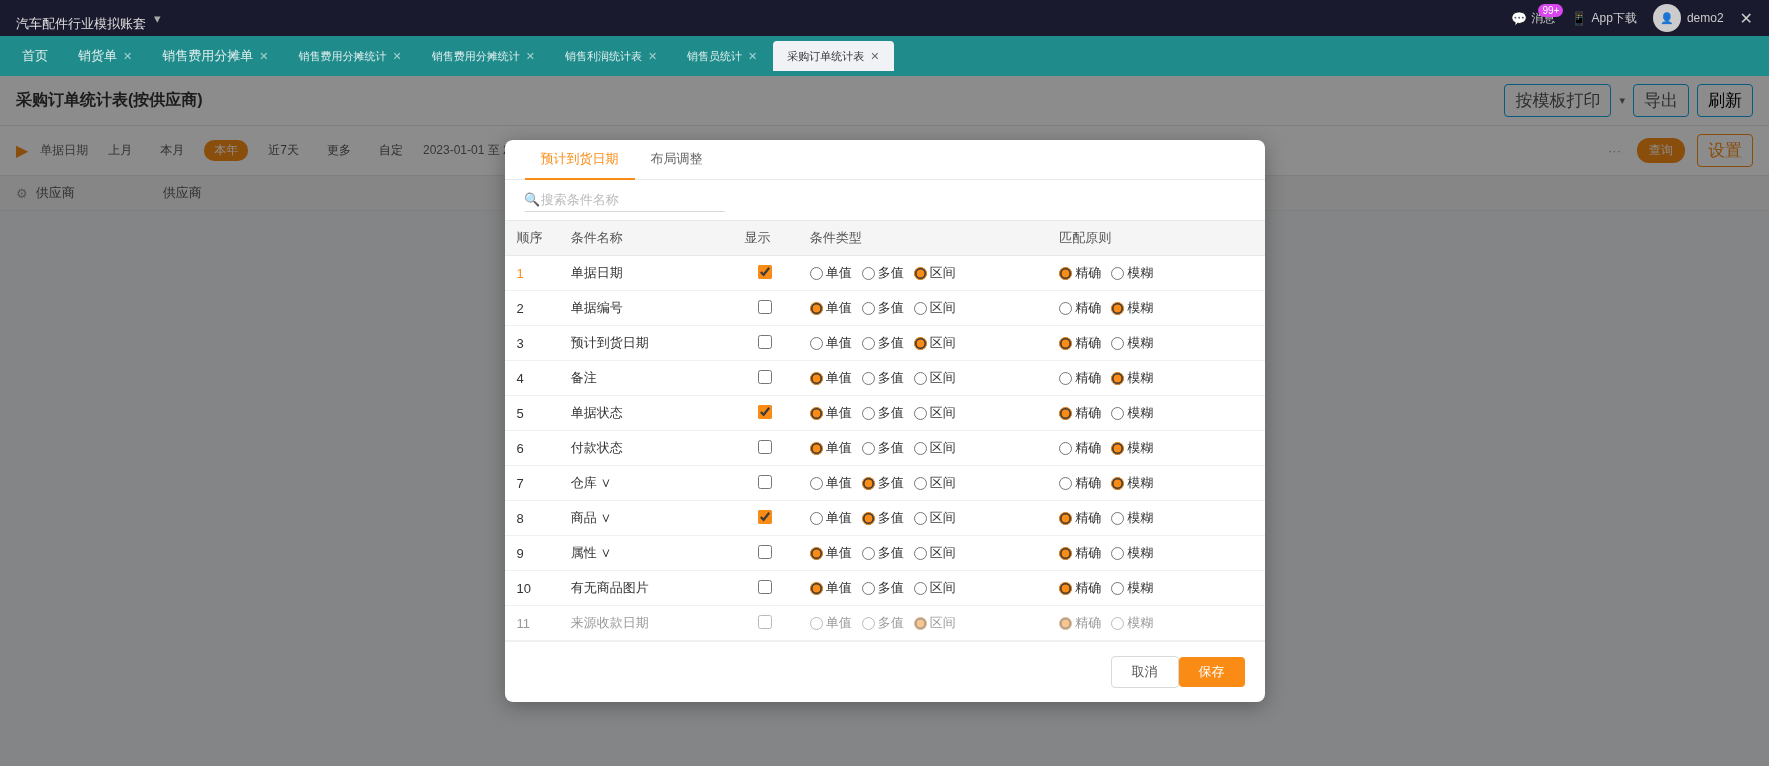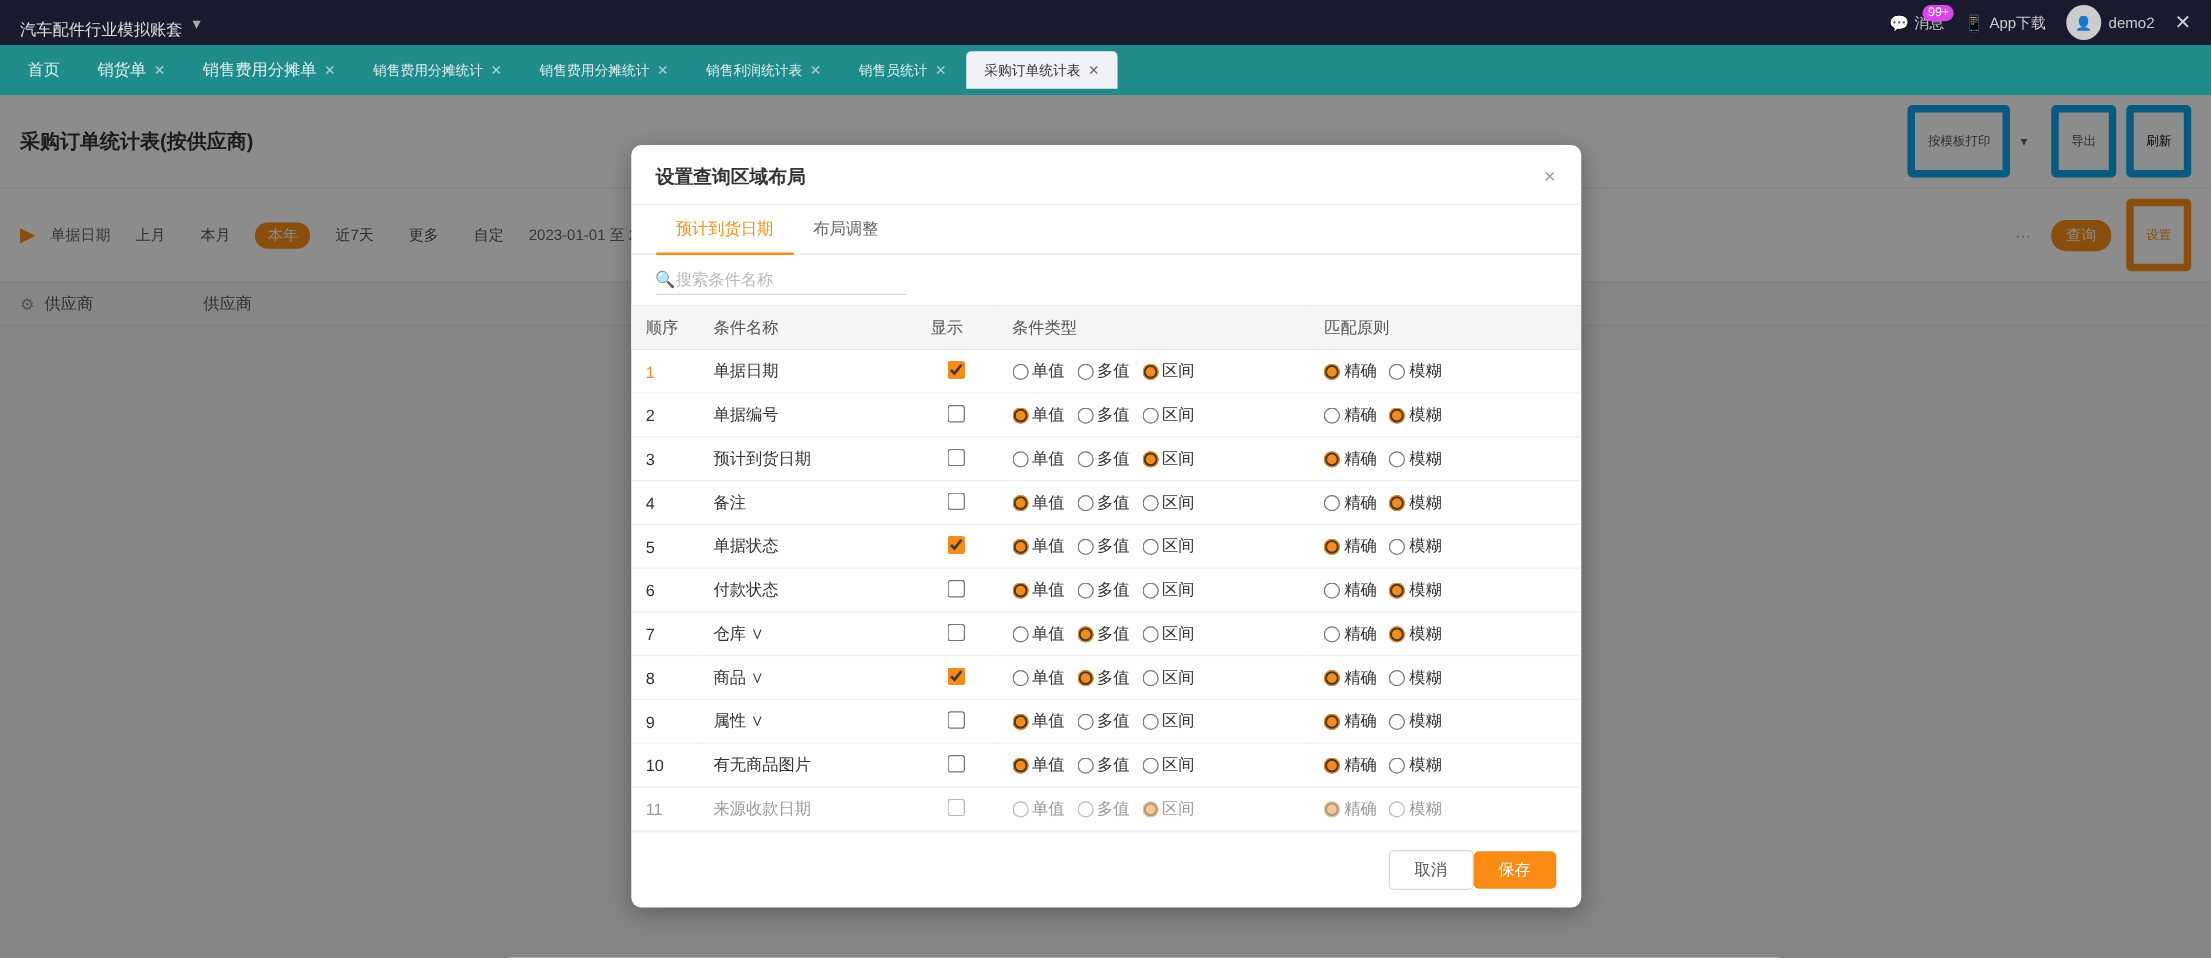--- a/index.html
+++ b/index.html
@@ -65,26 +65,26 @@
       background: white;
       padding: 8px 16px;
       display: flex;
       align-items: center;
       justify-content: space-between;
       border-bottom: 1px solid #e8e8e8;
     }
     .page-title { font-size: 16px; font-weight: 600; color: #333; }
     .page-actions { display: flex; align-items: center; gap: 8px; }
     .btn-outline {
-      border: 6px solid #0ea5e9;
+      border: 1px solid #0ea5e9;
       background: white;
-      padding: 16px 10px;
+      padding: 4px 10px;
       border-radius: 4px;
       cursor: pointer;
-      font-size: 10px;
+      font-size: 17px;
       color: #555;
     }
     .btn-primary {
       border: none;
       background: #fa8c16;
       padding: 4px 12px;
       border-radius: 12px;
       cursor: pointer;
       font-size: 12px;
       color: white;
@@ -345,21 +345,21 @@
   </div>
 </div>
 
 <div class="main-area">
 
   <div class="page-header">
     <div class="page-title">采购订单统计表(按供应商)</div>
     <div class="page-actions">
       <button class="btn-outline">按模板打印</button>
       <span style="color:#666;font-size:11px;cursor:pointer;">▾</span>
-      <button class="btn-outline" style="display:flex;align-items:center;gap:4px;margin-left:11px;">导出</button>
+      <button class="btn-outline" style="display:flex;align-items:center;gap:4px;">导出</button>
       <button class="btn-outline" style="color:#000000;">刷新</button>
     </div>
   </div>
 
   <div class="filter-bar">
     <span class="filter-toggle">▶</span>
     <span class="filter-label">单据日期</span>
     <button class="filter-date-btn">上月</button>
     <button class="filter-date-btn">本月</button>
     <button class="filter-date-btn active">本年</button>
@@ -374,24 +374,20 @@
 
   <div class="table-header">
     <span class="gear-icon">⚙</span>
     <span style="font-size:13px;color:#555;">供应商</span>
     <span style="font-size:13px;color:#555;margin-left:80px;">供应商</span>
   </div>
 
   <div class="overlay">
     <div class="dialog">
 
-      <div class="dialog-header">
-        <span class="dialog-title">设置查询区域布局</span>
-        <button class="dialog-close">×</button>
-      </div>
 
       <div class="dialog-tabs">
         <div class="dialog-tab active">
           <span>预计到货日期</span>
         </div>
         <div class="dialog-tab">
           <span>布局调整</span>
         </div>
       </div>
 

